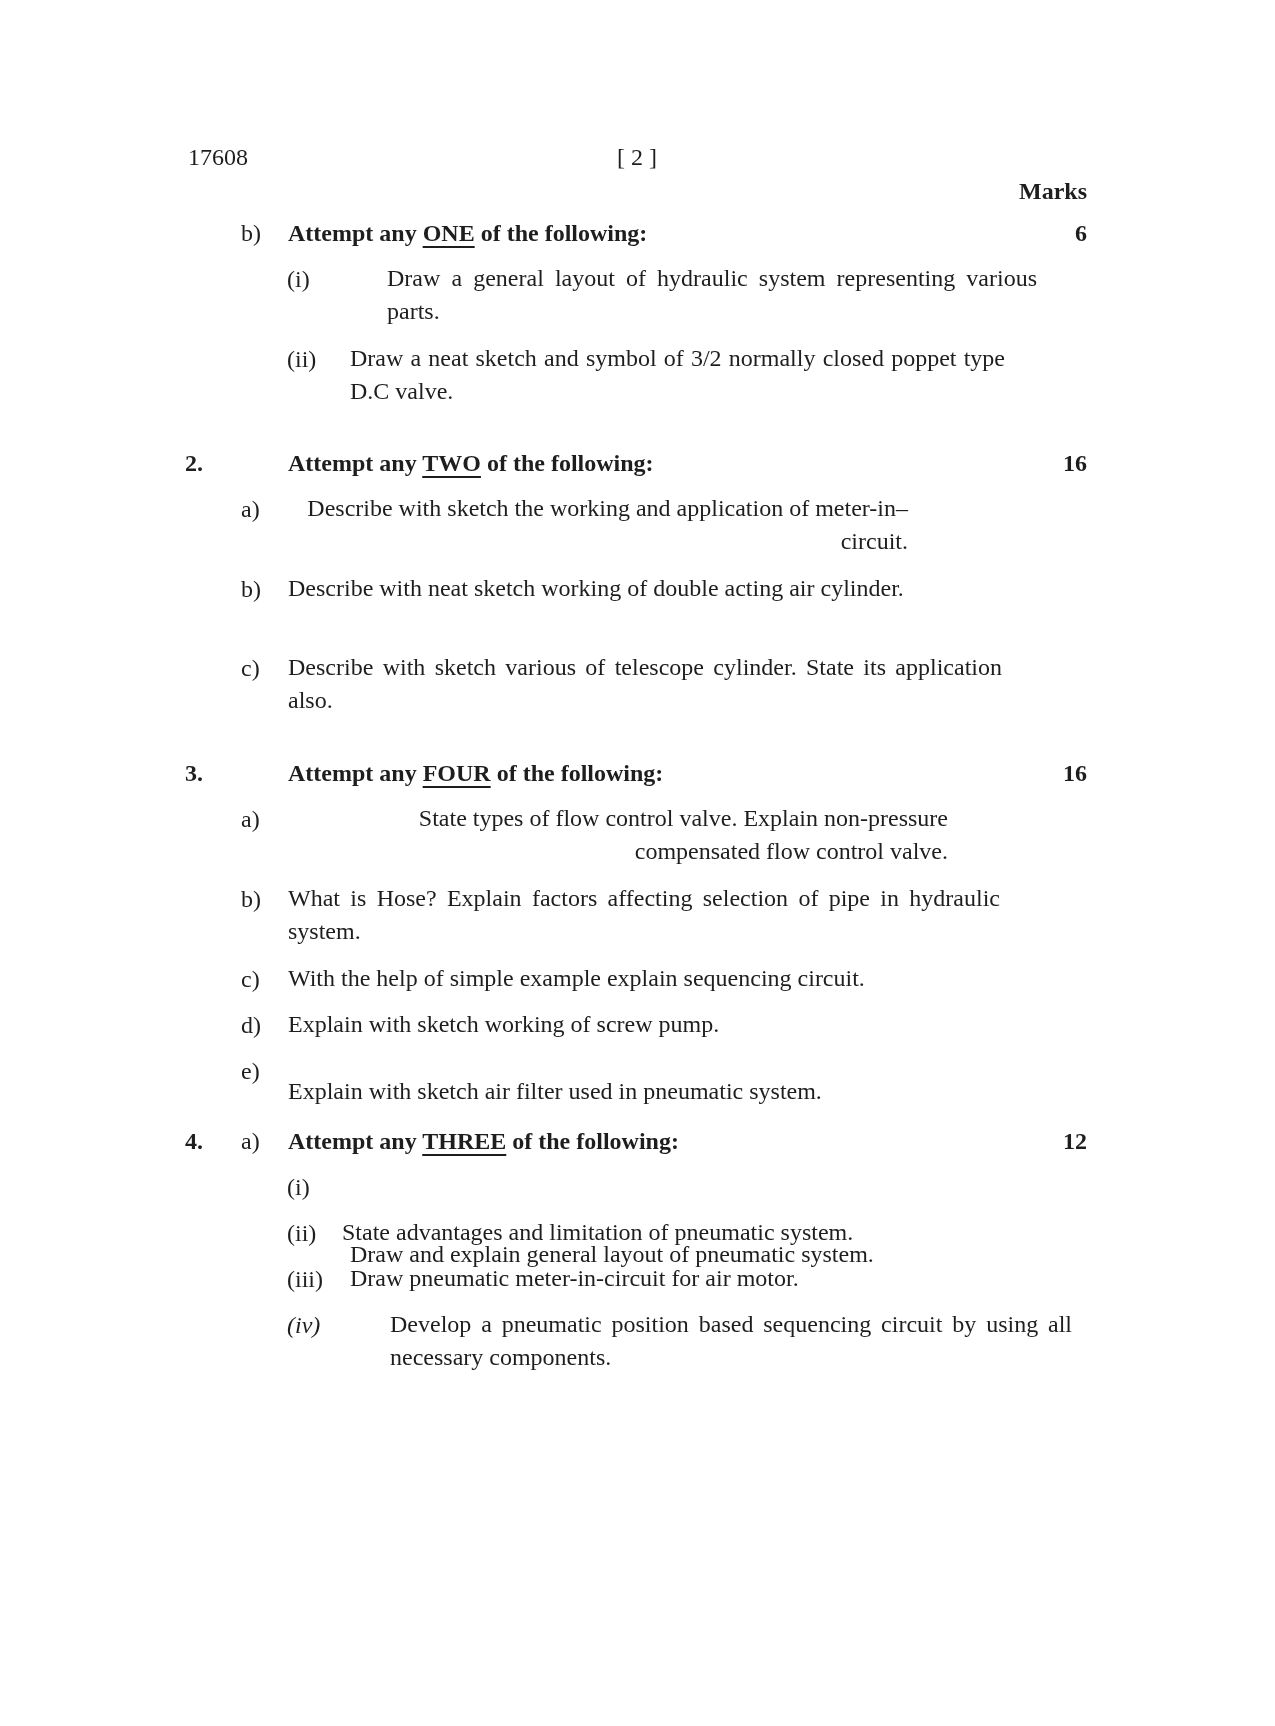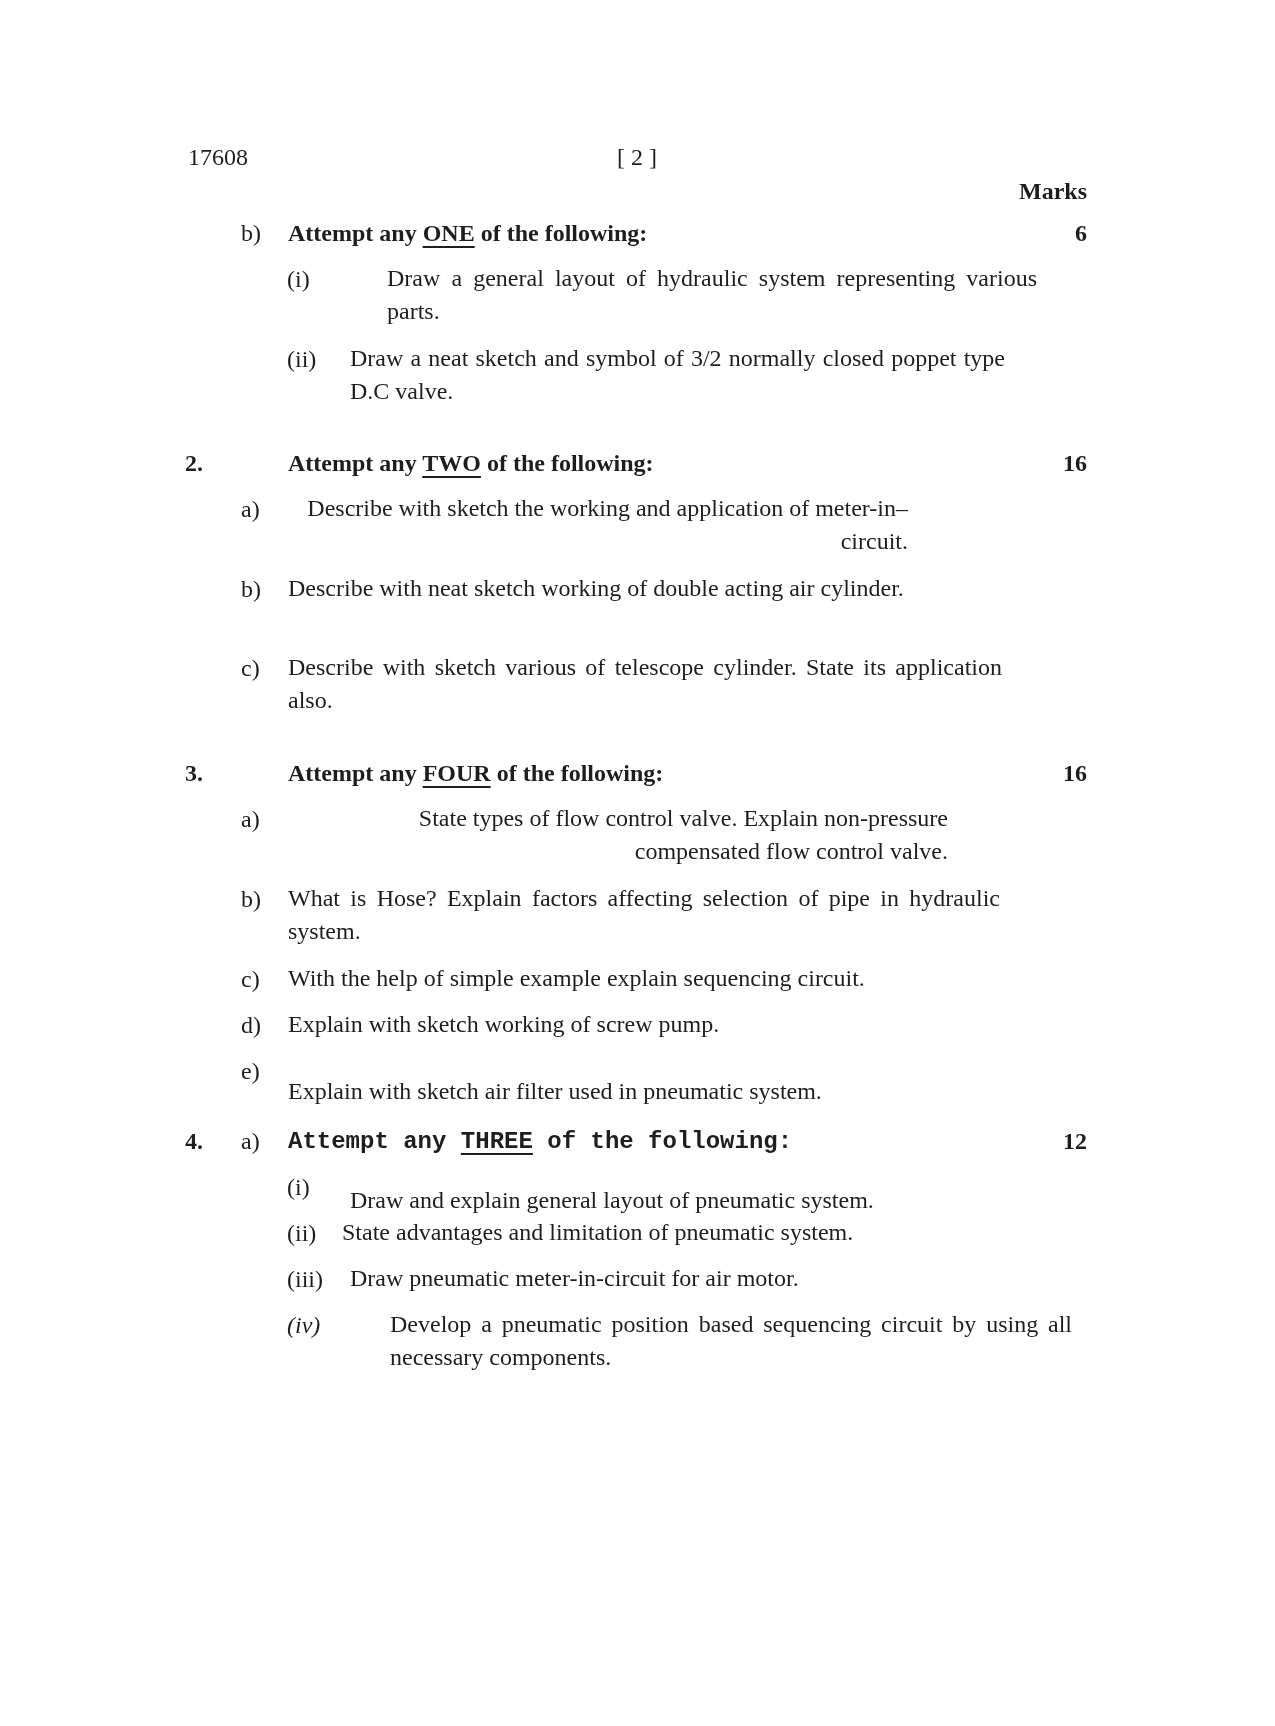--- a/index.html
+++ b/index.html
@@ -75,26 +75,26 @@
   <div class="txt" style="left:288px;top:1008px;width:720px;">Explain with sketch working of screw pump.</div>
 </div>
 <div>
   <span class="sub" style="top:1058px;">e)</span>
   <div class="txt" style="left:288px;top:1054px;width:720px;margin-top:21px;">Explain with sketch air filter used in pneumatic system.</div>
 </div>
 
 <div class="q" style="top:1128px;">
   <span class="num">4.</span>
   <span class="sub">a)</span>
-  <span class="abs b" style="left:288px;font-family:Liberation Mono, monospace;"><span>Attempt any</span> <span class="u">THREE</span> <span>of the following:</span></span>
+  <span class="abs b" style="left:288px;"><span>Attempt any</span> <span class="u">THREE</span> <span>of the following:</span></span>
   <span class="marks">12</span>
 </div>
 <div>
   <span class="roman" style="top:1174px;">(i)</span>
-  <div class="txt" style="left:350px;top:1184px;width:660px;">Draw and explain general layout of pneumatic system.</div>
+  <div class="txt" style="left:350px;top:1238px;width:660px;">Draw and explain general layout of pneumatic system.</div>
 </div>
 <div>
   <span class="roman" style="top:1220px;">(ii)</span>
   <div class="txt" style="left:342px;top:1216px;width:660px;">State advantages and limitation of pneumatic system.</div>
 </div>
 <div>
   <span class="roman" style="top:1266px;">(iii)</span>
   <div class="txt" style="left:350px;top:1262px;width:660px;">Draw pneumatic meter-in-circuit for air motor.</div>
 </div>
 <div>

